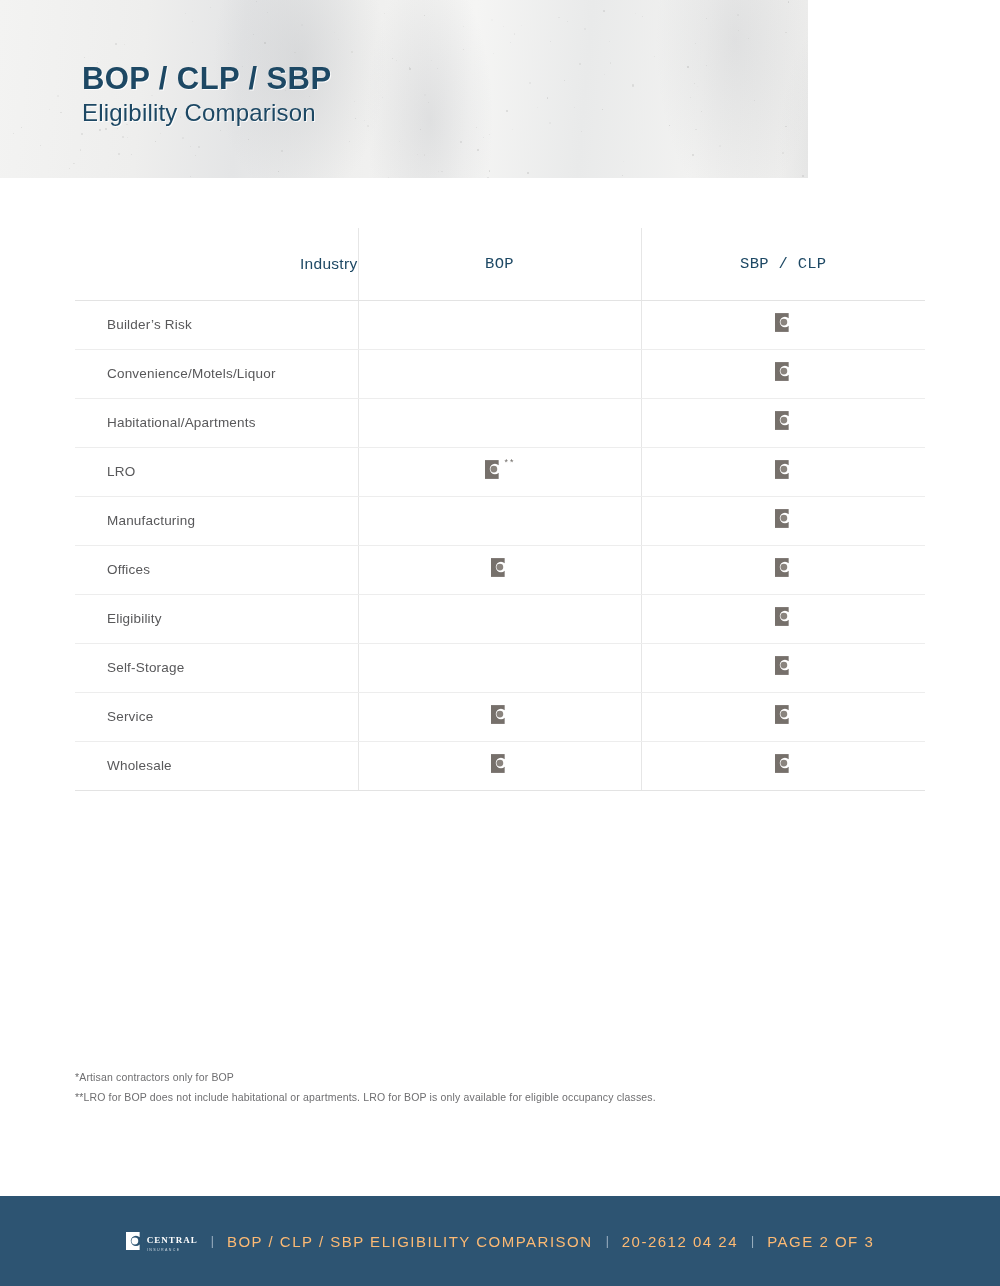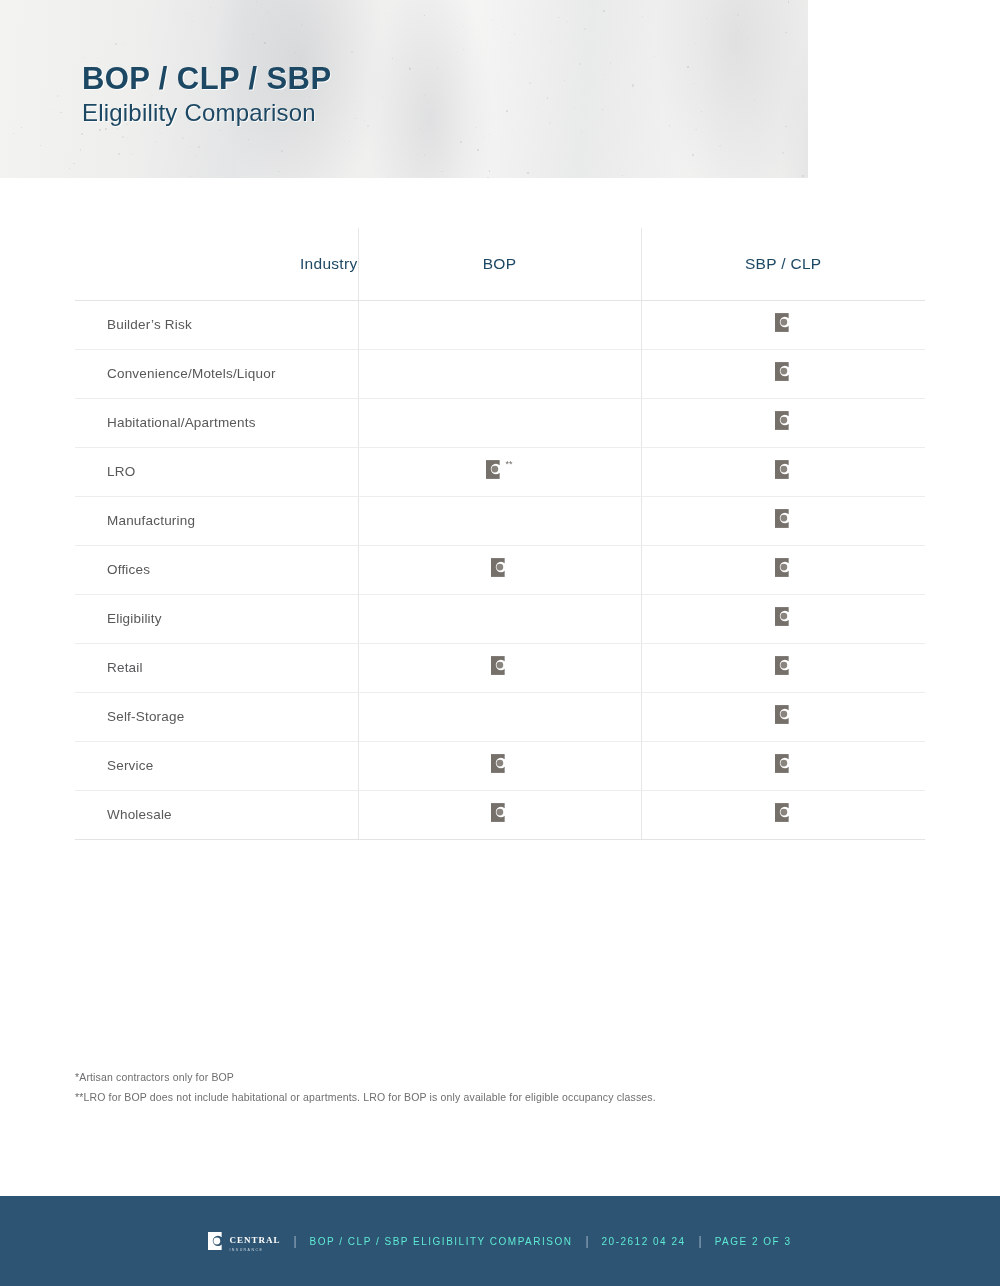--- a/index.html
+++ b/index.html
@@ -61,21 +61,21 @@
   table.cmp col.c3 { width:284px; }
 
   table.cmp thead th {
     height:72px; vertical-align:middle;
     font-size:15.5px; font-weight:normal; color:#1d4864;
     letter-spacing:.3px; text-align:center;
     border-bottom:1px solid #e3e3e3;
   }
   table.cmp thead th.ind { text-align:right; }
   table.cmp thead th.col-div,
-  table.cmp tbody td.col-div { border-left:1px solid #e6e6e6; }
+  table.cmp tbody td.col-div { border-left:1px solid #e6e6e6;font-family:Liberation Mono, monospace; }
 
   table.cmp tbody td {
     height:49px; vertical-align:middle;
     border-bottom:1px solid #ededed;
   }
   table.cmp tbody tr:last-child td { border-bottom:1px solid #e3e3e3; }
   td.ind-cell {
     padding-left:32px; font-size:13.5px; color:#58585a; letter-spacing:.2px;
   }
   td.mark-cell { text-align:center; }
@@ -96,21 +96,21 @@
   .logo-footer { display:flex; align-items:center; gap:4px; }
   .logo-footer .cmark { width:17px; height:19px; }
   .logo-footer .l1 {
     font-family:"Liberation Serif", serif; font-weight:bold;
     font-size:9px; letter-spacing:1px; color:#ffffff; line-height:1;
   }
   .logo-footer .l2 {
     font-size:3.6px; letter-spacing:1.4px; color:#cfd9e1; margin-top:1.5px; line-height:1;
   }
   .fsep { color:#9fb3c3; font-size:12px; }
-  .ftxt { color:#5eead4; font-size:10px; letter-spacing:1.5px; }
+  .ftxt { color:#fdba74; font-size:15px; letter-spacing:1.5px; }
 </style>
 </head>
 <body>
 
 <div class="page">
 
   <div class="header-band">
     <div class="speck-layer" id="specks">
         <i class="speck" style="left:266.5px;top:12.0px;width:0.97px;height:0.97px;opacity:0.41"></i>
         <i class="speck" style="left:527.2px;top:172.2px;width:2.07px;height:2.07px;opacity:0.56"></i>
@@ -404,37 +404,20 @@
             <td class="mark-cell col-div"></td>
             <td class="mark-cell col-div"><span class="mark-inner">
                 <span class="cmark"><svg viewBox="0 0 28 31" xmlns="http://www.w3.org/2000/svg" aria-hidden="true" style="width:100%;height:100%">
                     <path d="M0 0 H28 V31 H0 Z" fill="#76706b"></path>
                     <path d="M22.5 8.5 a8.6 8.6 0 1 0 0 12.2 L22.5 31 H28 V0 H22.5 Z" fill="#ffffff"></path>
                     <circle cx="14.6" cy="14.8" r="5.6" fill="#8a847e"></circle>
                   </svg></span>
               </span></td>
           </tr>
           <tr>
-            <td class="ind-cell">Retail</td>
-            <td class="mark-cell col-div"><span class="mark-inner">
-                <span class="cmark"><svg viewBox="0 0 28 31" xmlns="http://www.w3.org/2000/svg" aria-hidden="true" style="width:100%;height:100%">
-                    <path d="M0 0 H28 V31 H0 Z" fill="#76706b"></path>
-                    <path d="M22.5 8.5 a8.6 8.6 0 1 0 0 12.2 L22.5 31 H28 V0 H22.5 Z" fill="#ffffff"></path>
-                    <circle cx="14.6" cy="14.8" r="5.6" fill="#8a847e"></circle>
-                  </svg></span>
-              </span></td>
-            <td class="mark-cell col-div"><span class="mark-inner">
-                <span class="cmark"><svg viewBox="0 0 28 31" xmlns="http://www.w3.org/2000/svg" aria-hidden="true" style="width:100%;height:100%">
-                    <path d="M0 0 H28 V31 H0 Z" fill="#76706b"></path>
-                    <path d="M22.5 8.5 a8.6 8.6 0 1 0 0 12.2 L22.5 31 H28 V0 H22.5 Z" fill="#ffffff"></path>
-                    <circle cx="14.6" cy="14.8" r="5.6" fill="#8a847e"></circle>
-                  </svg></span>
-              </span></td>
-          </tr>
-          <tr>
             <td class="ind-cell">Self-Storage</td>
             <td class="mark-cell col-div"></td>
             <td class="mark-cell col-div"><span class="mark-inner">
                 <span class="cmark"><svg viewBox="0 0 28 31" xmlns="http://www.w3.org/2000/svg" aria-hidden="true" style="width:100%;height:100%">
                     <path d="M0 0 H28 V31 H0 Z" fill="#76706b"></path>
                     <path d="M22.5 8.5 a8.6 8.6 0 1 0 0 12.2 L22.5 31 H28 V0 H22.5 Z" fill="#ffffff"></path>
                     <circle cx="14.6" cy="14.8" r="5.6" fill="#8a847e"></circle>
                   </svg></span>
               </span></td>
           </tr>

